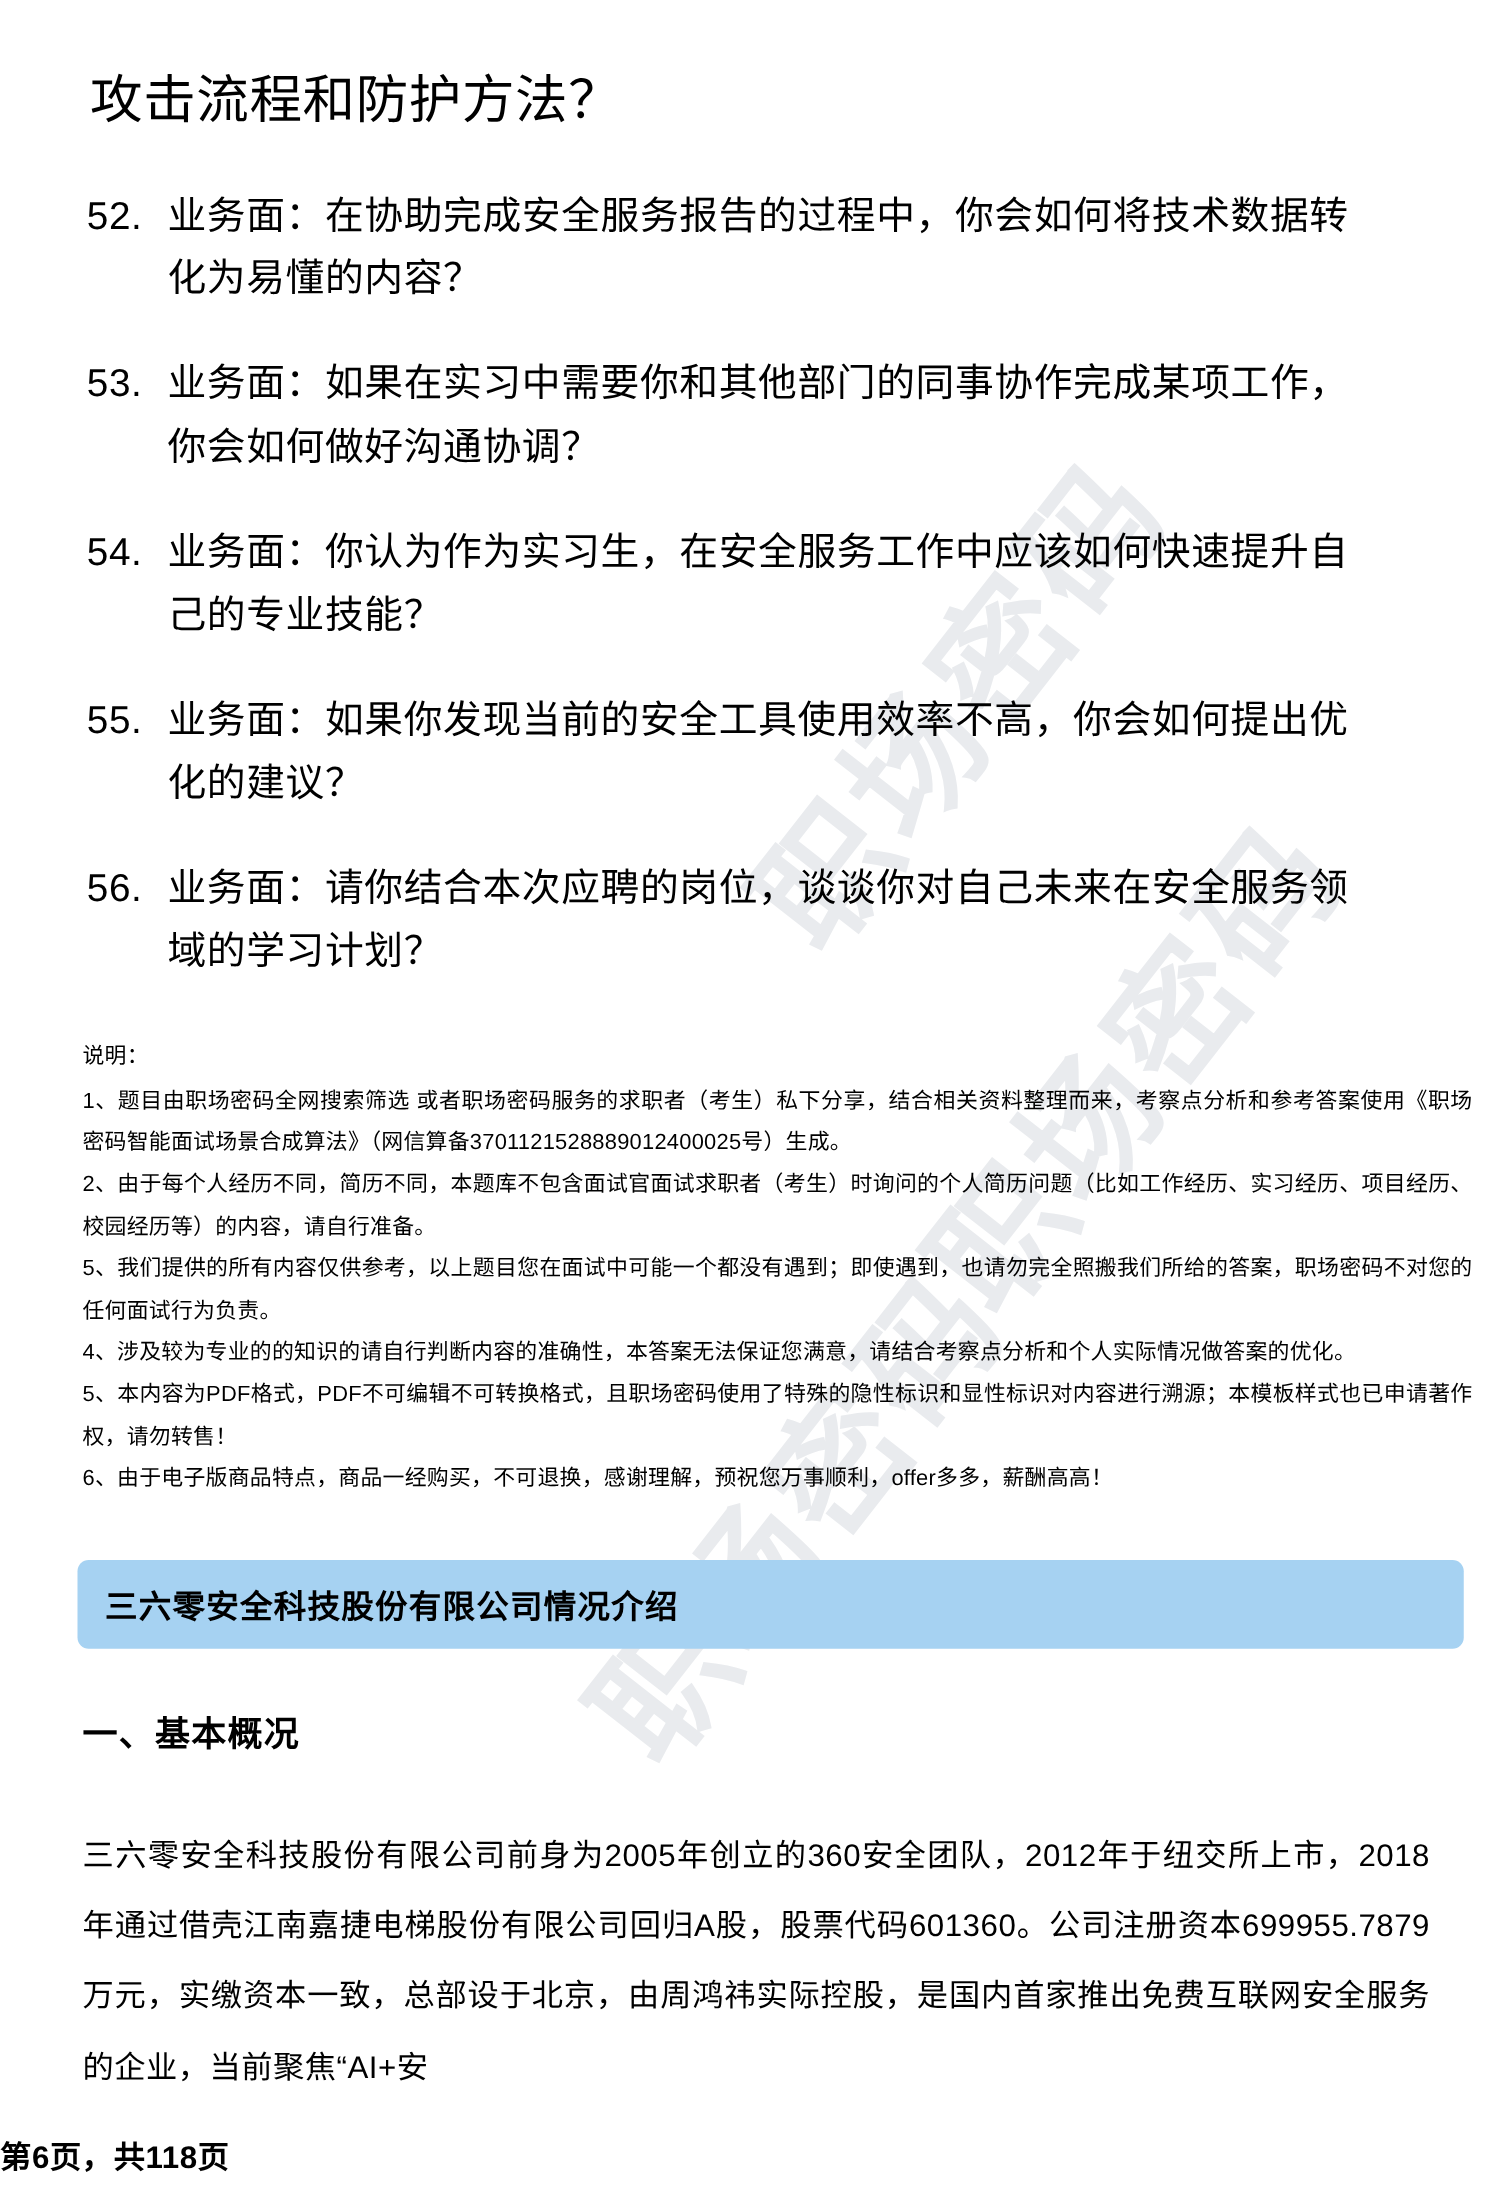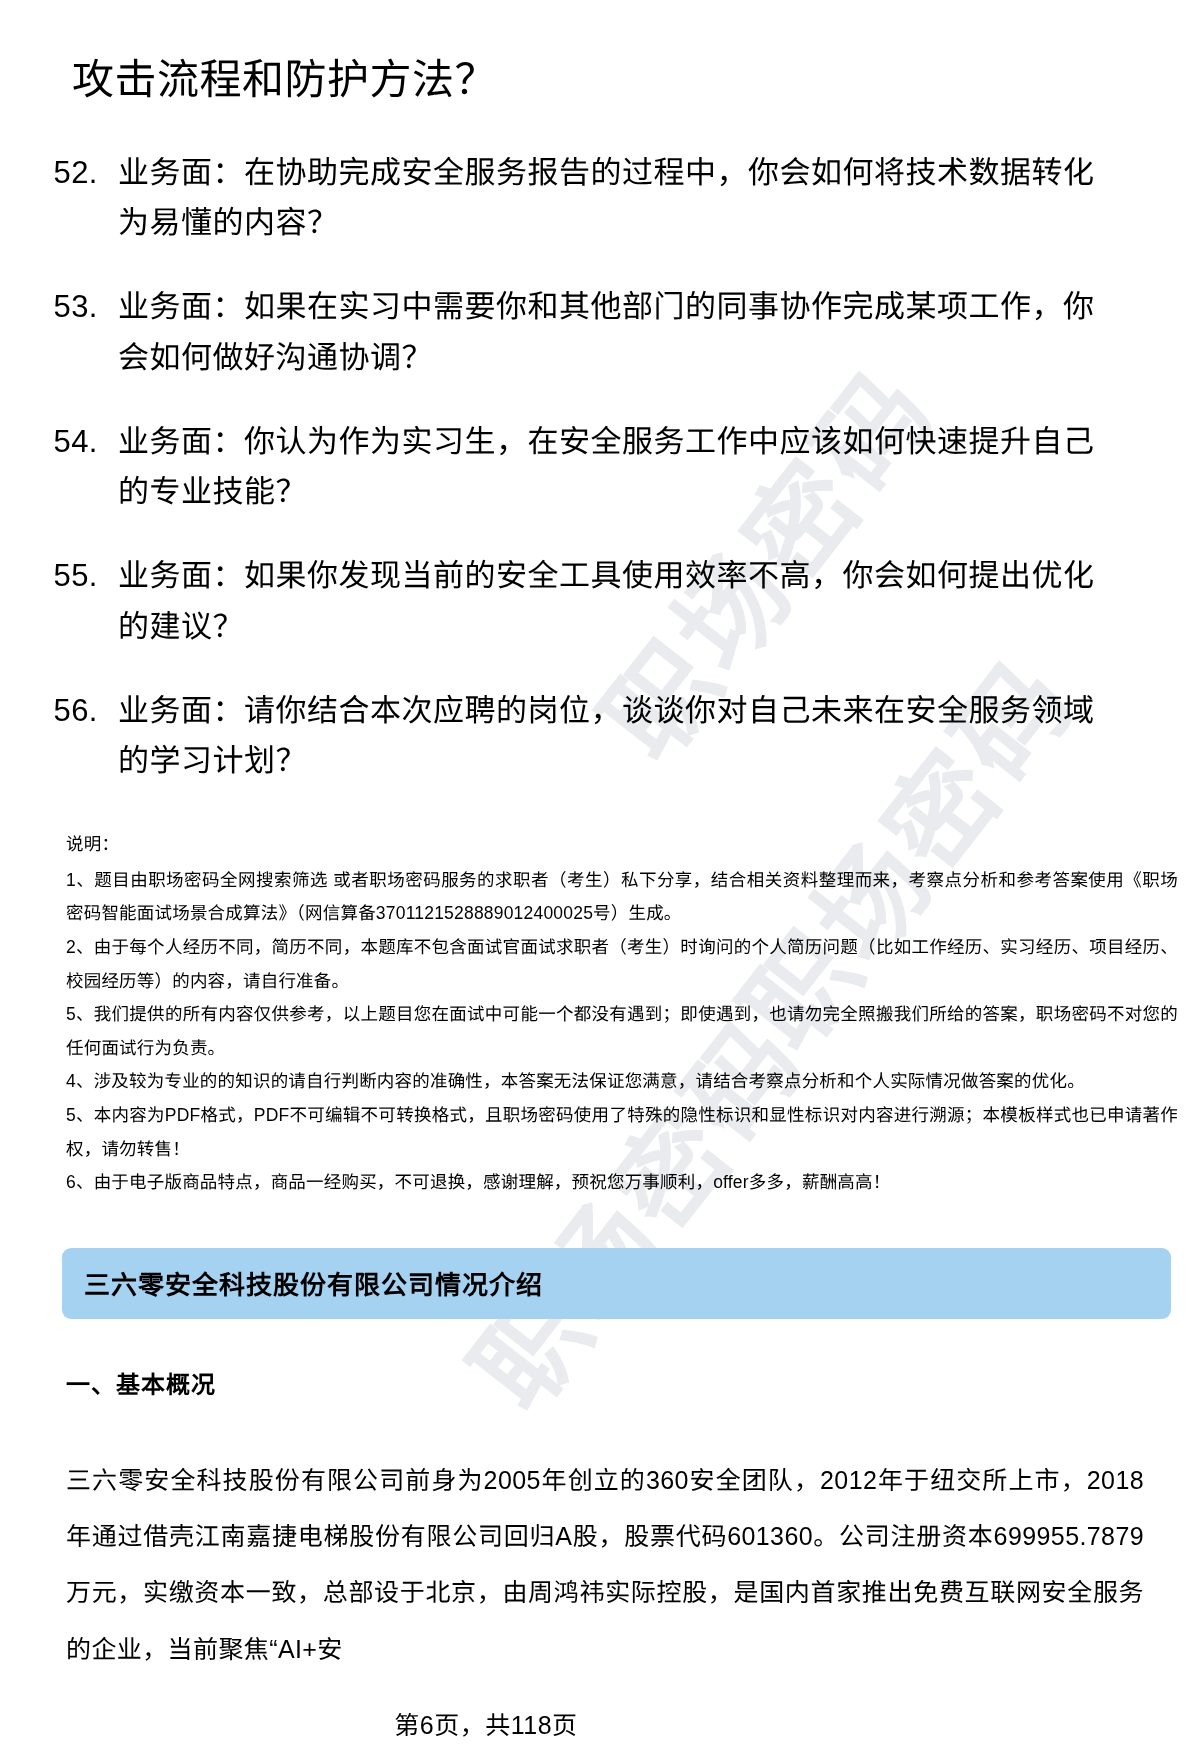--- a/index.html
+++ b/index.html
@@ -52,21 +52,21 @@
 
   
   .q-top {
     font-size: 42px;
     line-height: 1.62;
     padding: 46px 100px 0 72px;
     letter-spacing: 0.5px;
   }
   ol.qlist {
     list-style: none;
-    margin: 0;
+    margin: 16px;
     padding: 0 96px 0 48px;
   }
   ol.qlist > li {
     display: flex;
     align-items: flex-start;
     font-size: 31px;
     line-height: 1.62;
     margin-top: 34px;
     letter-spacing: 0.5px;
   }
@@ -98,43 +98,44 @@
     border-radius: 9px;
     padding: 16px 24px 18px 22px;
     font-size: 26px;
     font-weight: 700;
     letter-spacing: 1px;
   }
 
   
   .subsection {
     margin: 46px 0 0 66px;
-    font-size: 24px;
+    font-size: 28px;
     font-weight: 700;
     letter-spacing: 1px;
   }
   .body-para {
     margin: 52px 56px 0 66px;
     font-size: 25px;
     line-height: 2.25;
     text-align: justify;
     text-justify: inter-ideograph;
     letter-spacing: 0.4px;
   }
 
   
   .footer {
     position: absolute;
     left: 0;
     bottom: 14px;
     width: 972px;
-    text-align: center;
+    text-align: left;
     font-size: 25px;
     letter-spacing: 0.5px;
     z-index: 3;
+    font-weight: bold;
   }
 </style>
 </head>
 <body>
 
 <div class="page">
 
   <div class="watermark">
     <div class="wm-text wm-a">职场密码</div>
     <div class="wm-text wm-b">职场密码</div>

